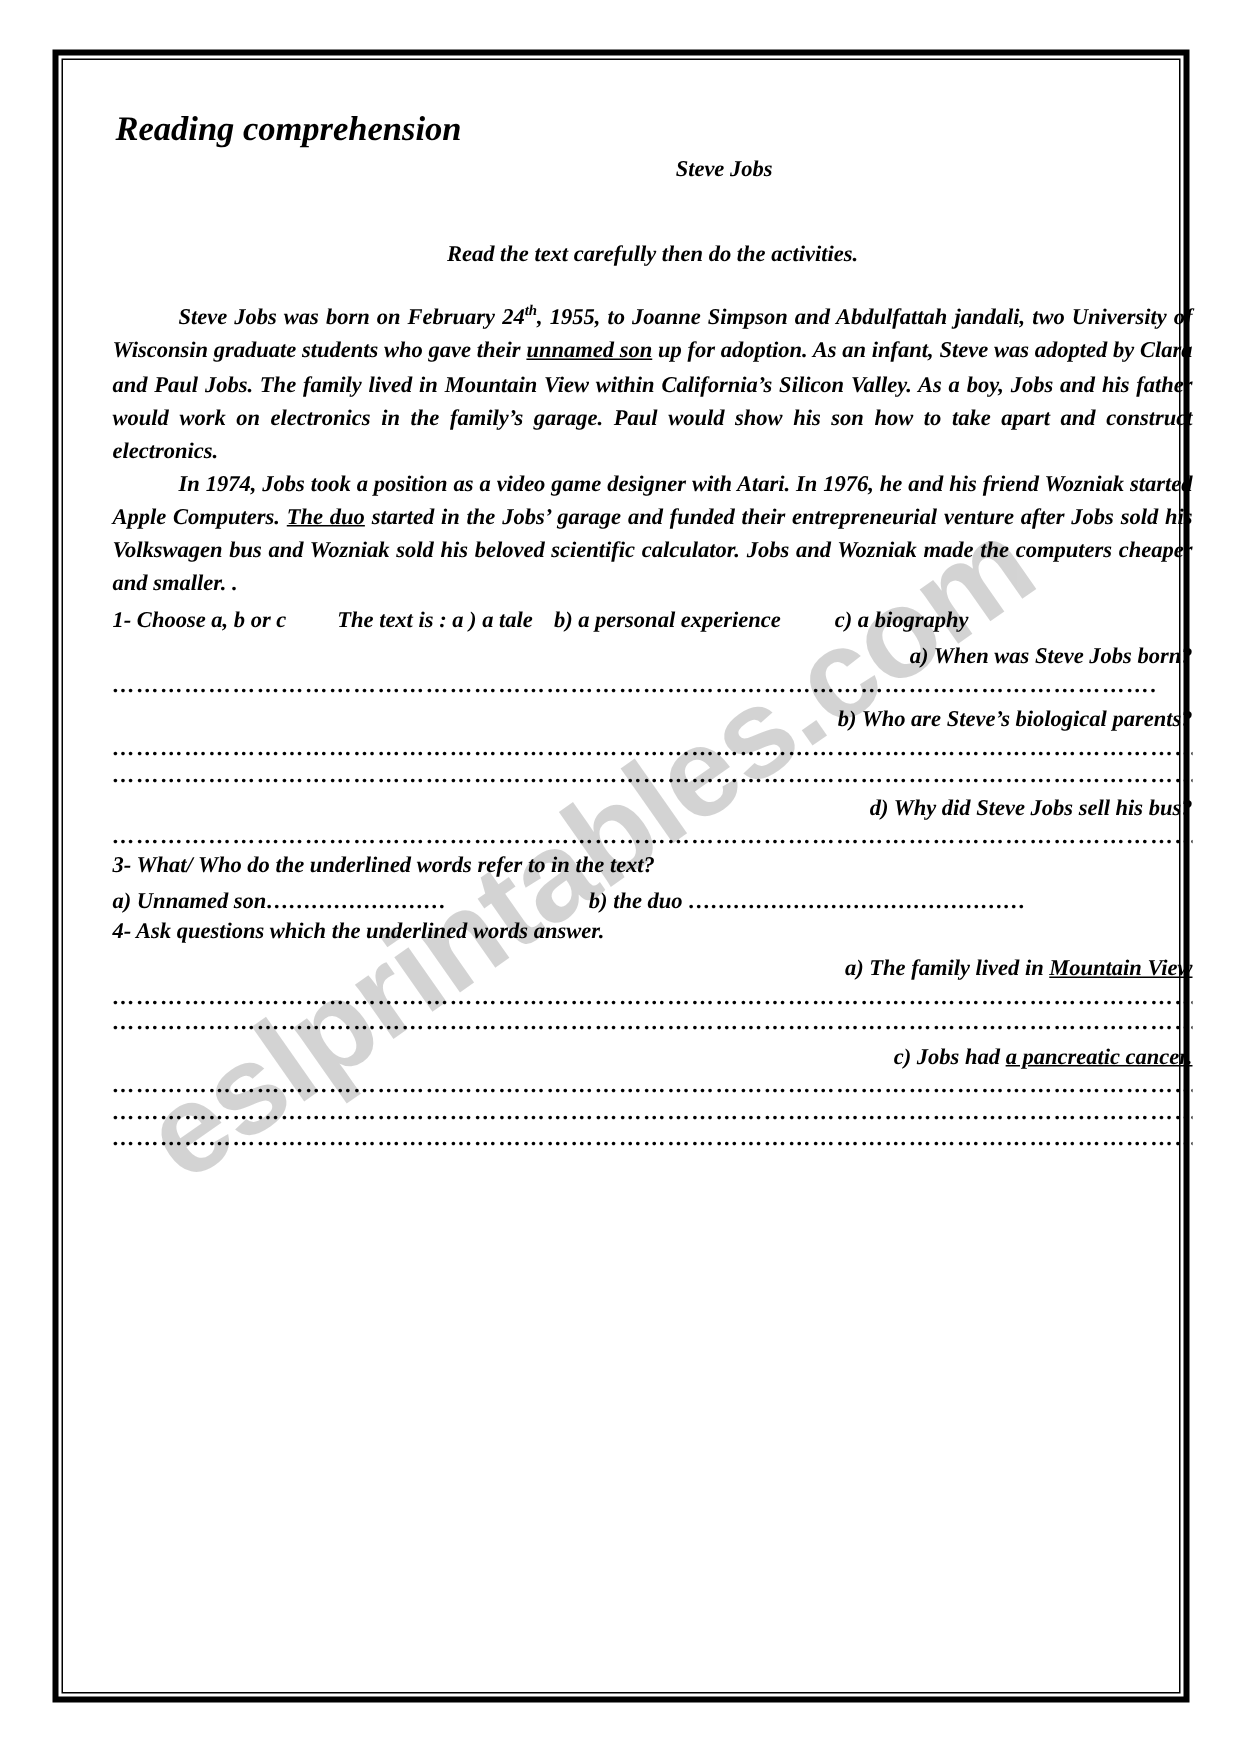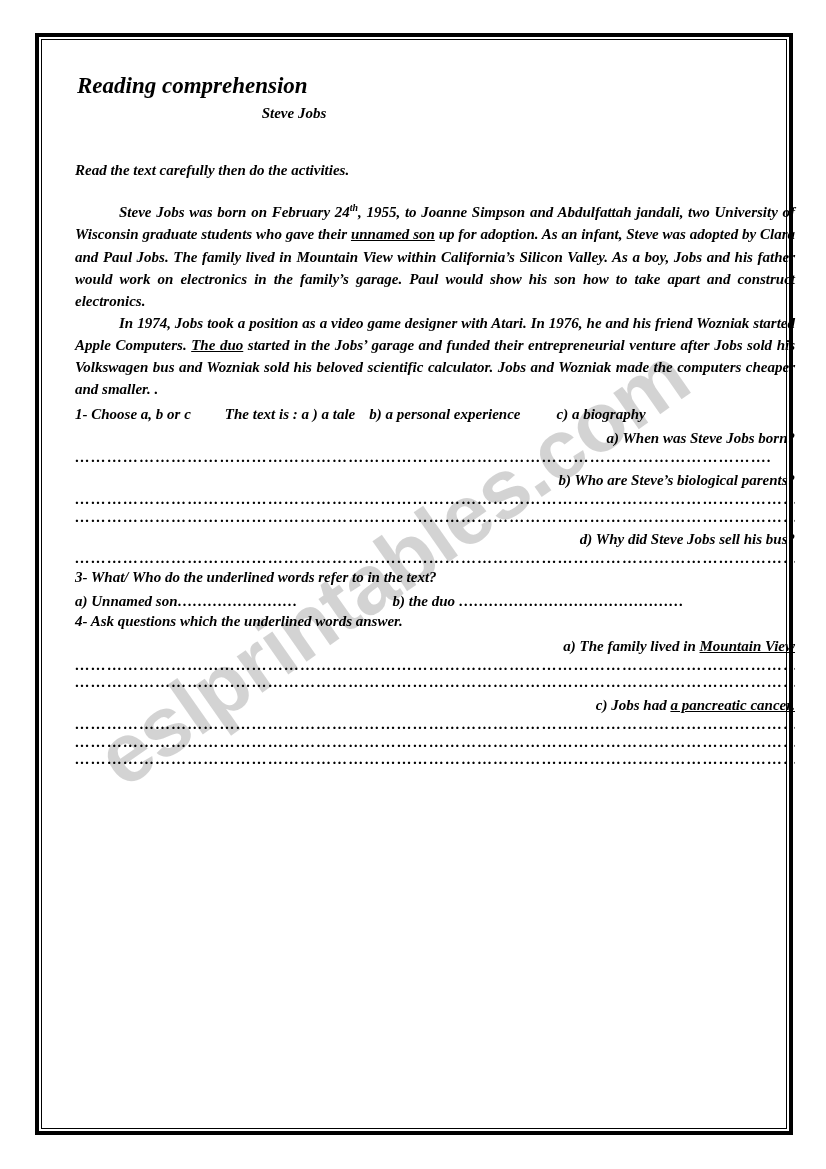--- a/index.html
+++ b/index.html
@@ -79,30 +79,31 @@
     font-size: 23px;
     font-weight: bold;
     font-style: italic;
     margin: 0 0 0 4px;
     line-height: 1.15;
   }
   .doc-subtitle {
     font-size: 15px;
     font-weight: bold;
     font-style: italic;
-    text-align: center;
+    text-align: right;
     margin: 6px 0 0 0;
     padding-right: 280px;
   }
 
   .instruction {
     font-size: 15px;
     font-weight: bold;
     font-style: italic;
     margin: 40px 0 0 2px;
+    text-align: center;
   }
 
   .passage {
     font-size: 15px;
     font-weight: bold;
     font-style: italic;
     text-align: justify;
     line-height: 1.47;
     margin: 22px 0 0 2px;
   }

